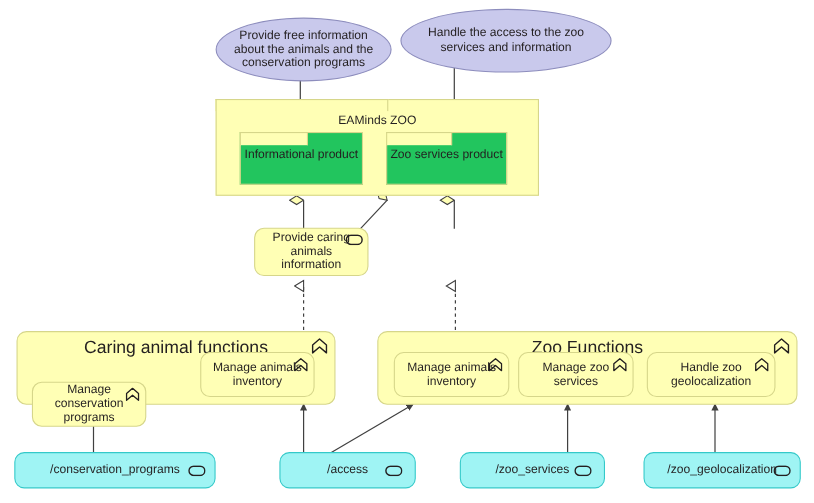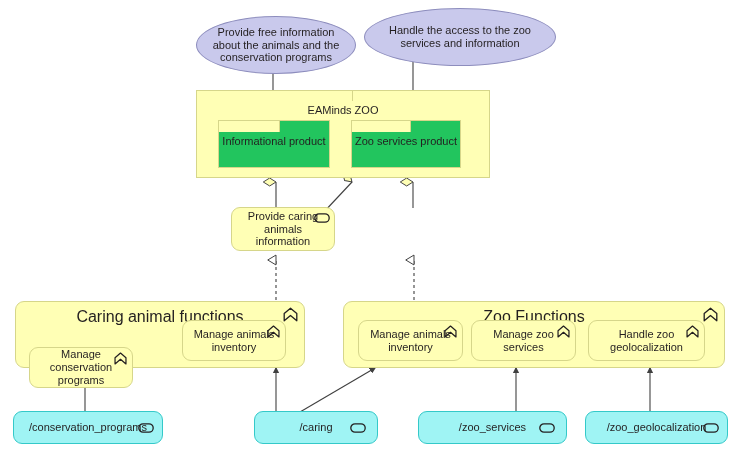--- a/index.html
+++ b/index.html
@@ -278,39 +278,39 @@
 
   <div class="node fn" style="left:588px; top:320px; width:117px; height:41px;">
     <span class="lbl">Handle zoo geolocalization</span>
     <span class="icon" style="right:5px; top:4px;">
       <svg width="13" height="13" viewBox="0 0 15 15">
         <polygon points="1.2,13.8 1.2,6.6 7.5,1.2 13.8,6.6 13.8,13.8 7.5,8.4" fill="none" stroke="#231f20" stroke-width="1.4" stroke-linejoin="round"></polygon>
       </svg>
     </span>
   </div>
 
-  <div class="node iface" style="left:13px; top:411px; width:150px; height:33px;">
+  <div class="node iface" style="left:13px; top:411px; width:183px; height:33px;">
     <span class="lbl">/conservation_programs</span>
     <span class="icon" style="right:8px; top:11px;">
       <svg width="16" height="10" viewBox="0 0 16 10">
         <rect x="0.8" y="0.8" width="14.4" height="8.4" rx="4.2" fill="none" stroke="#231f20" stroke-width="1.3"></rect>
       </svg>
     </span>
   </div>
 
   <div class="node iface" style="left:254px; top:411px; width:124px; height:33px;">
-    <span class="lbl">/caring</span>
+    <span class="lbl">/access</span>
     <span class="icon" style="right:11px; top:11px;">
       <svg width="16" height="10" viewBox="0 0 16 10">
         <rect x="0.8" y="0.8" width="14.4" height="8.4" rx="4.2" fill="none" stroke="#231f20" stroke-width="1.3"></rect>
       </svg>
     </span>
   </div>
 
-  <div class="node iface" style="left:418px; top:411px; width:149px; height:33px;">
+  <div class="node iface" style="left:418px; top:411px; width:132px; height:33px;">
     <span class="lbl">/zoo_services</span>
     <span class="icon" style="right:11px; top:11px;">
       <svg width="16" height="10" viewBox="0 0 16 10">
         <rect x="0.8" y="0.8" width="14.4" height="8.4" rx="4.2" fill="none" stroke="#231f20" stroke-width="1.3"></rect>
       </svg>
     </span>
   </div>
 
   <div class="node iface" style="left:585px; top:411px; width:143px; height:33px;">
     <span class="lbl">/zoo_geolocalization</span>

